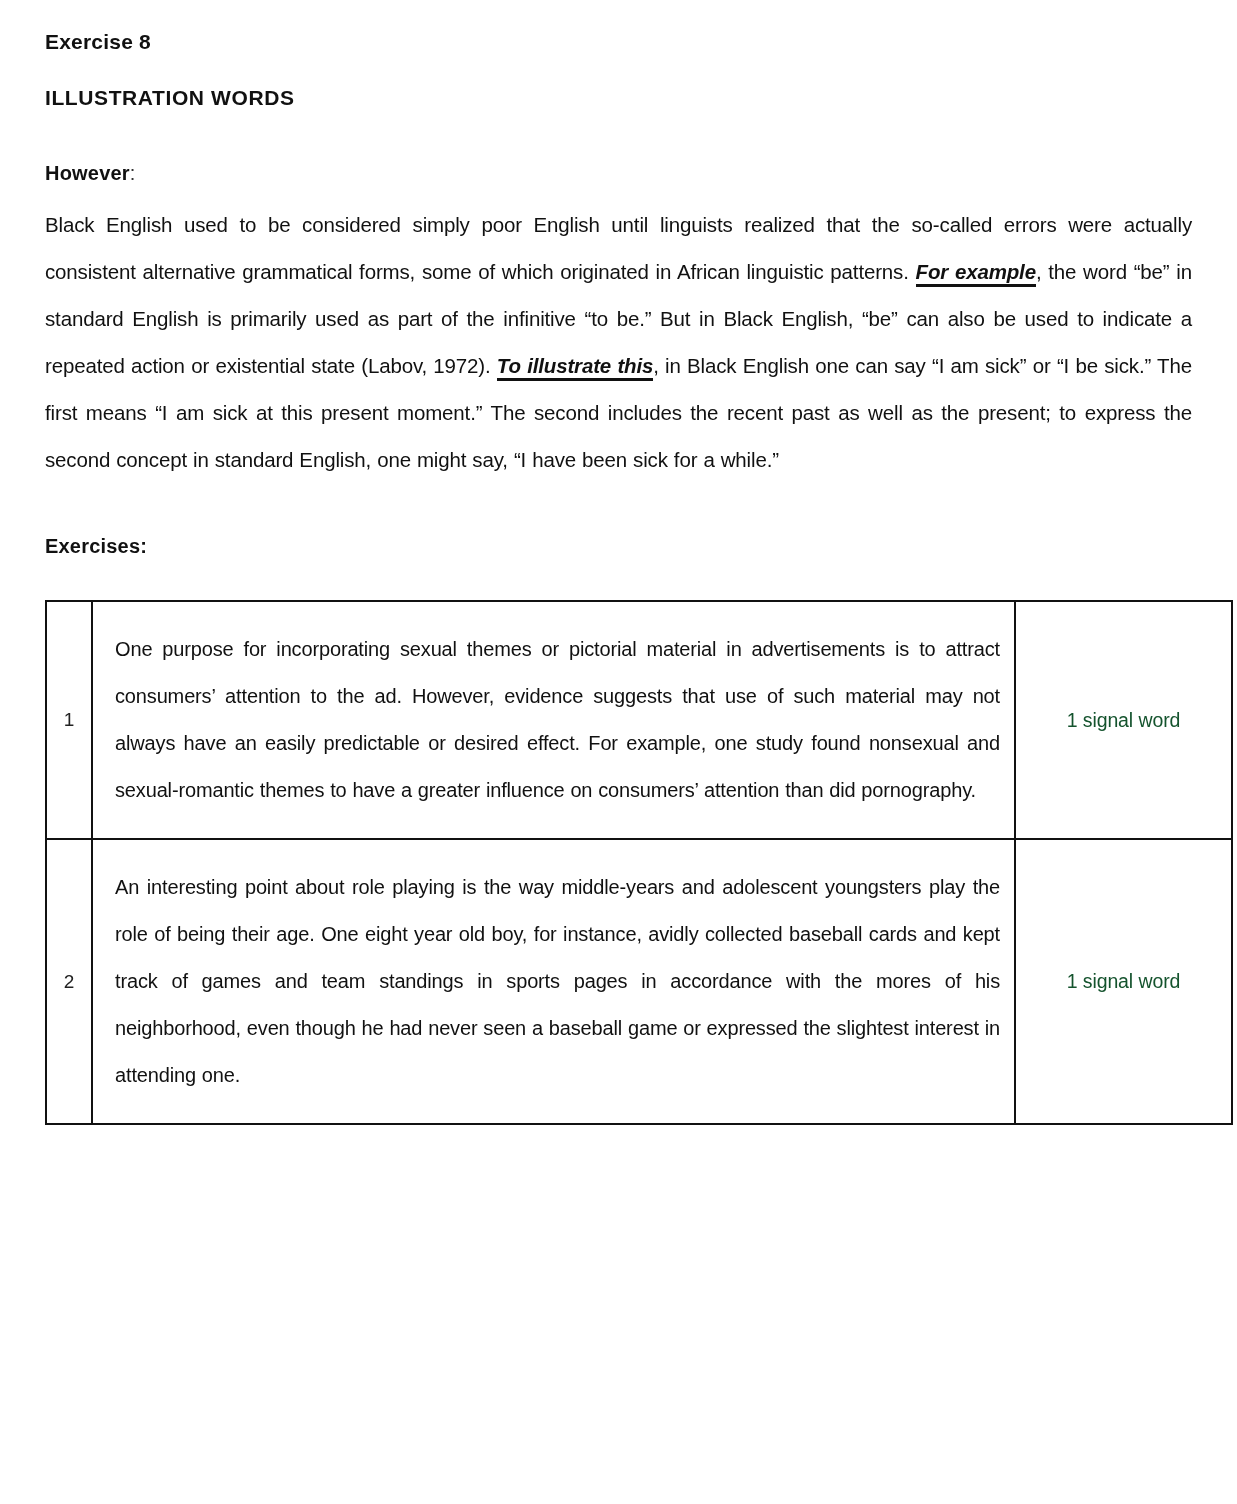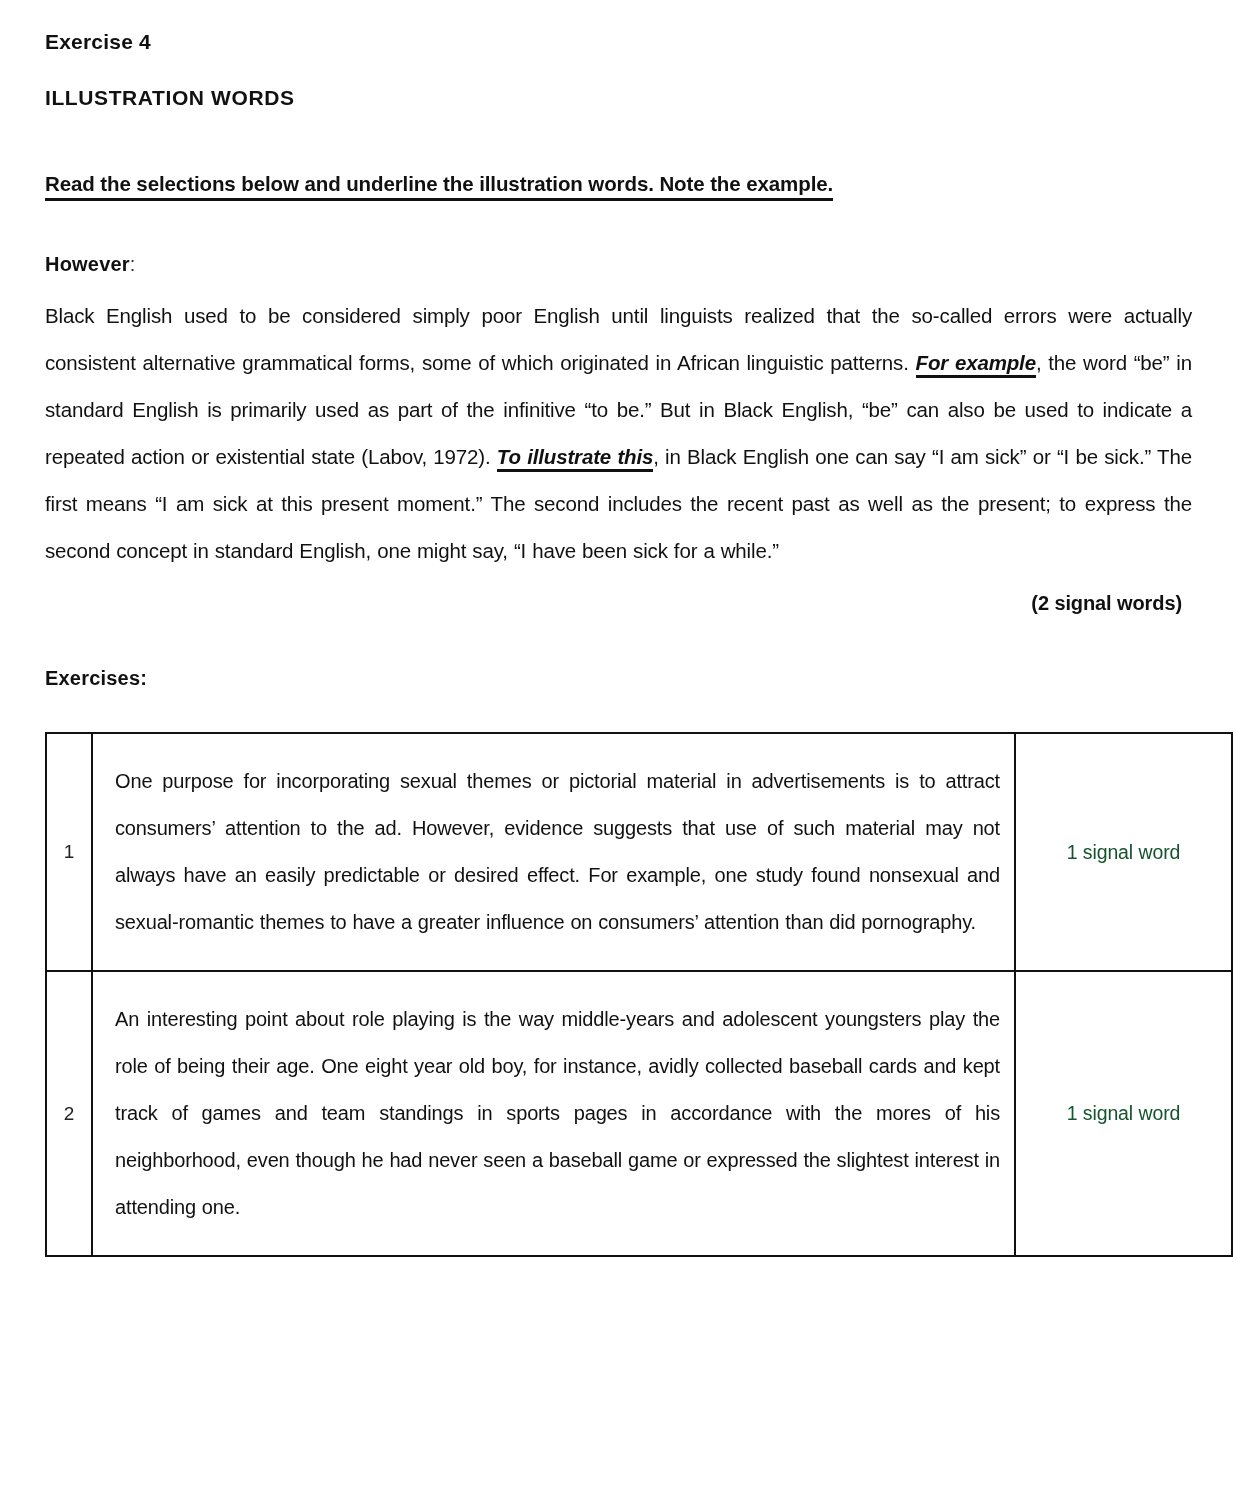--- a/index.html
+++ b/index.html
@@ -126,33 +126,29 @@
     word-spacing: 0.4px;
     margin: 0;
   }
   .cell-para:last-line { text-align: left; }
 </style>
 </head>
 <body>
 
 <div class="page">
 
-  <div class="ex-title">Exercise 4</div>
+  <div class="ex-title">Exercise 8</div>
 
   <div class="section-title">ILLUSTRATION WORDS</div>
 
-  <div class="instruction-wrap">
-    <span class="instruction">Read the selections below and underline the illustration words. Note the example.</span>
-  </div>
 
   <div class="example-label"><b>However</b><span class="colon">:</span></div>
 
   <p class="para"><span>Black English used to be considered simply poor English until linguists realized that the so-called errors were actually consistent alternative grammatical forms, some of which originated in African linguistic patterns. </span><span class="sig">For example</span><span>, the word “be” in standard English is primarily used as part of the infinitive “to be.” But in Black English, “be” can also be used to indicate a repeated action or existential state (Labov, 1972). </span><span class="sig">To illustrate this</span><span>, in Black English one can say “I am sick” or “I be sick.” The first means “I am sick at this present moment.” The second includes the recent past as well as the present; to express the second concept in standard English, one might say, “I have been sick for a while.”</span></p>
 
-  <div class="count-note">(2 signal words)</div>
 
   <div class="exercises-label">Exercises:</div>
 
   <table class="ex-table">
     <tbody>
       <tr>
         <td class="col-num">1</td>
         <td class="col-text">
           <p class="cell-para">One purpose for incorporating sexual themes or pictorial material in advertisements is to attract consumers’ attention to the ad. However, evidence suggests that use of such material may not always have an easily predictable or desired effect. For example, one study found nonsexual and sexual-romantic themes to have a greater influence on consumers’ attention than did pornography.</p>
         </td>

